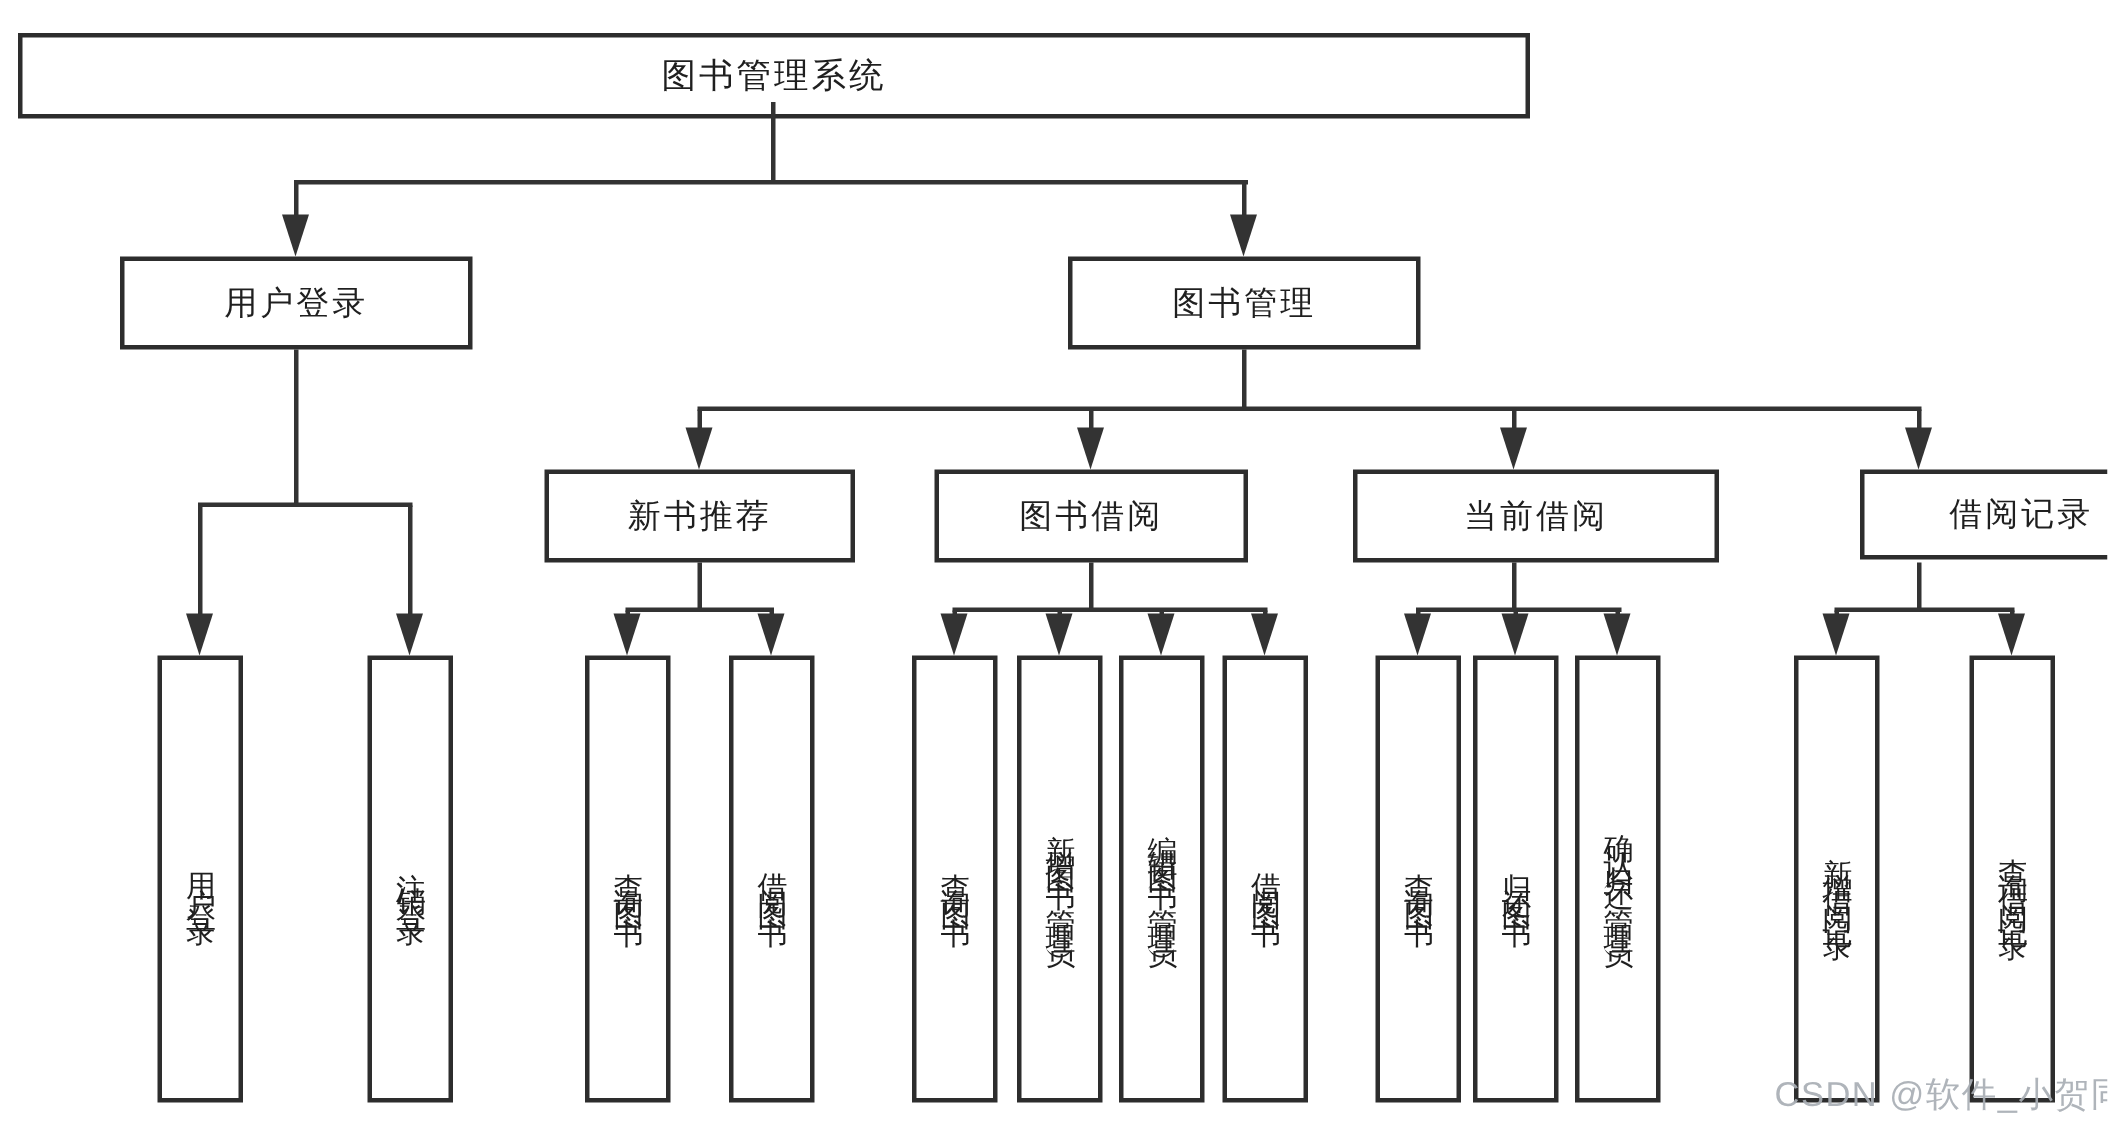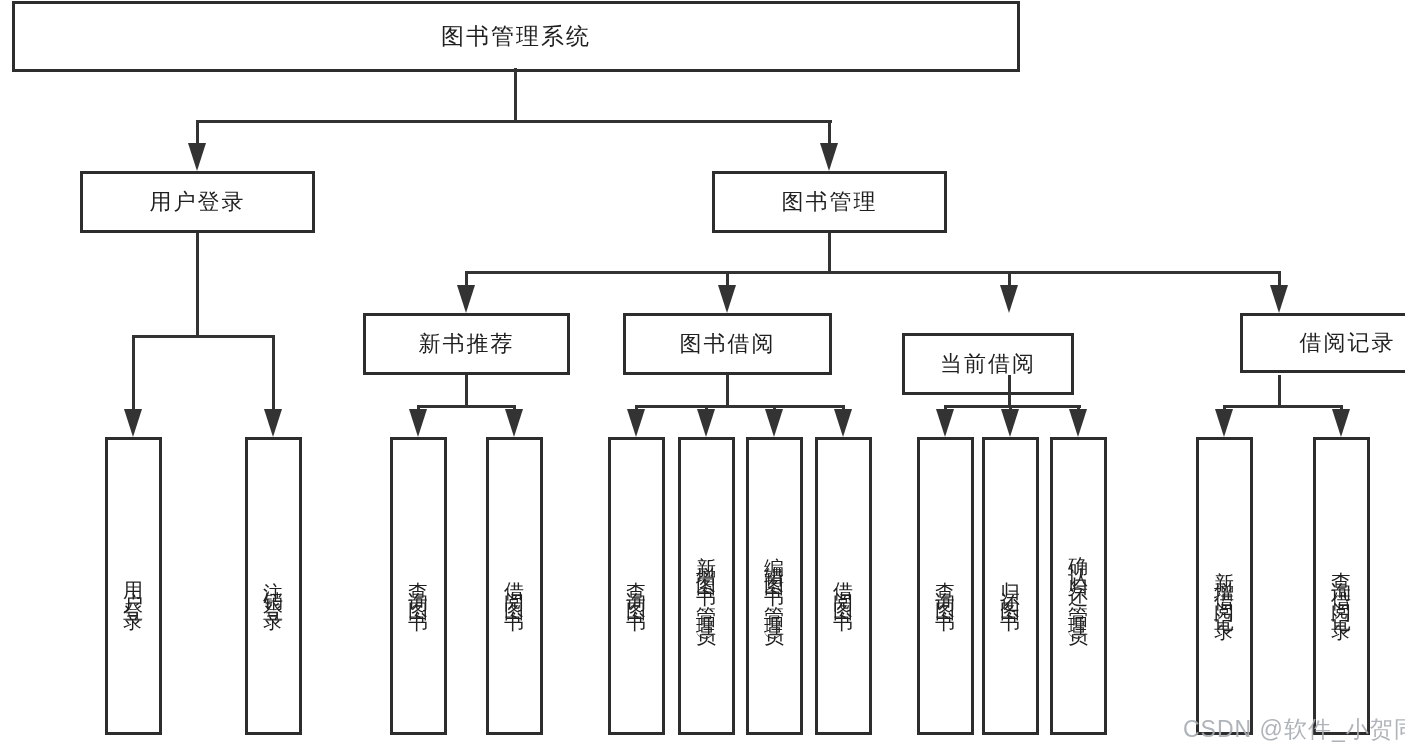--- a/index.html
+++ b/index.html
@@ -60,28 +60,28 @@
     white-space: nowrap;
     z-index: 10;
     letter-spacing: 1px;
   }
 </style>
 </head>
 <body>
 
 <div class="canvas">
 
-  <div class="node hnode root-node" style="left:12px; top:1px; width:1008px; height:71px;">图书管理系统</div>
+  <div class="node hnode root-node" style="left:12px; top:22px; width:1008px; height:57px;">图书管理系统</div>
 
   <div class="node hnode" style="left:80px; top:171px; width:235px; height:62px;">用户登录</div>
   <div class="node hnode" style="left:363px; top:313px; width:207px; height:62px;">新书推荐</div>
 
   <div class="node hnode" style="left:712px; top:171px; width:235px; height:62px;">图书管理</div>
   <div class="node hnode" style="left:623px; top:313px; width:209px; height:62px;">图书借阅</div>
-  <div class="node hnode" style="left:902px; top:313px; width:172px; height:62px;margin-top:20px;">当前借阅</div>
+  <div class="node hnode" style="left:902px; top:313px; width:244px; height:62px;">当前借阅</div>
   <div class="node hnode" style="left:1240px; top:313px; width:215px; height:60px;">借阅记录</div>
 
   <div class="node leaf" style="left:105px;">
     <span class="vtext">用户登录</span>
   </div>
   <div class="node leaf" style="left:245px;">
     <span class="vtext">注销登录</span>
   </div>
 
   <div class="node leaf" style="left:390px;">

